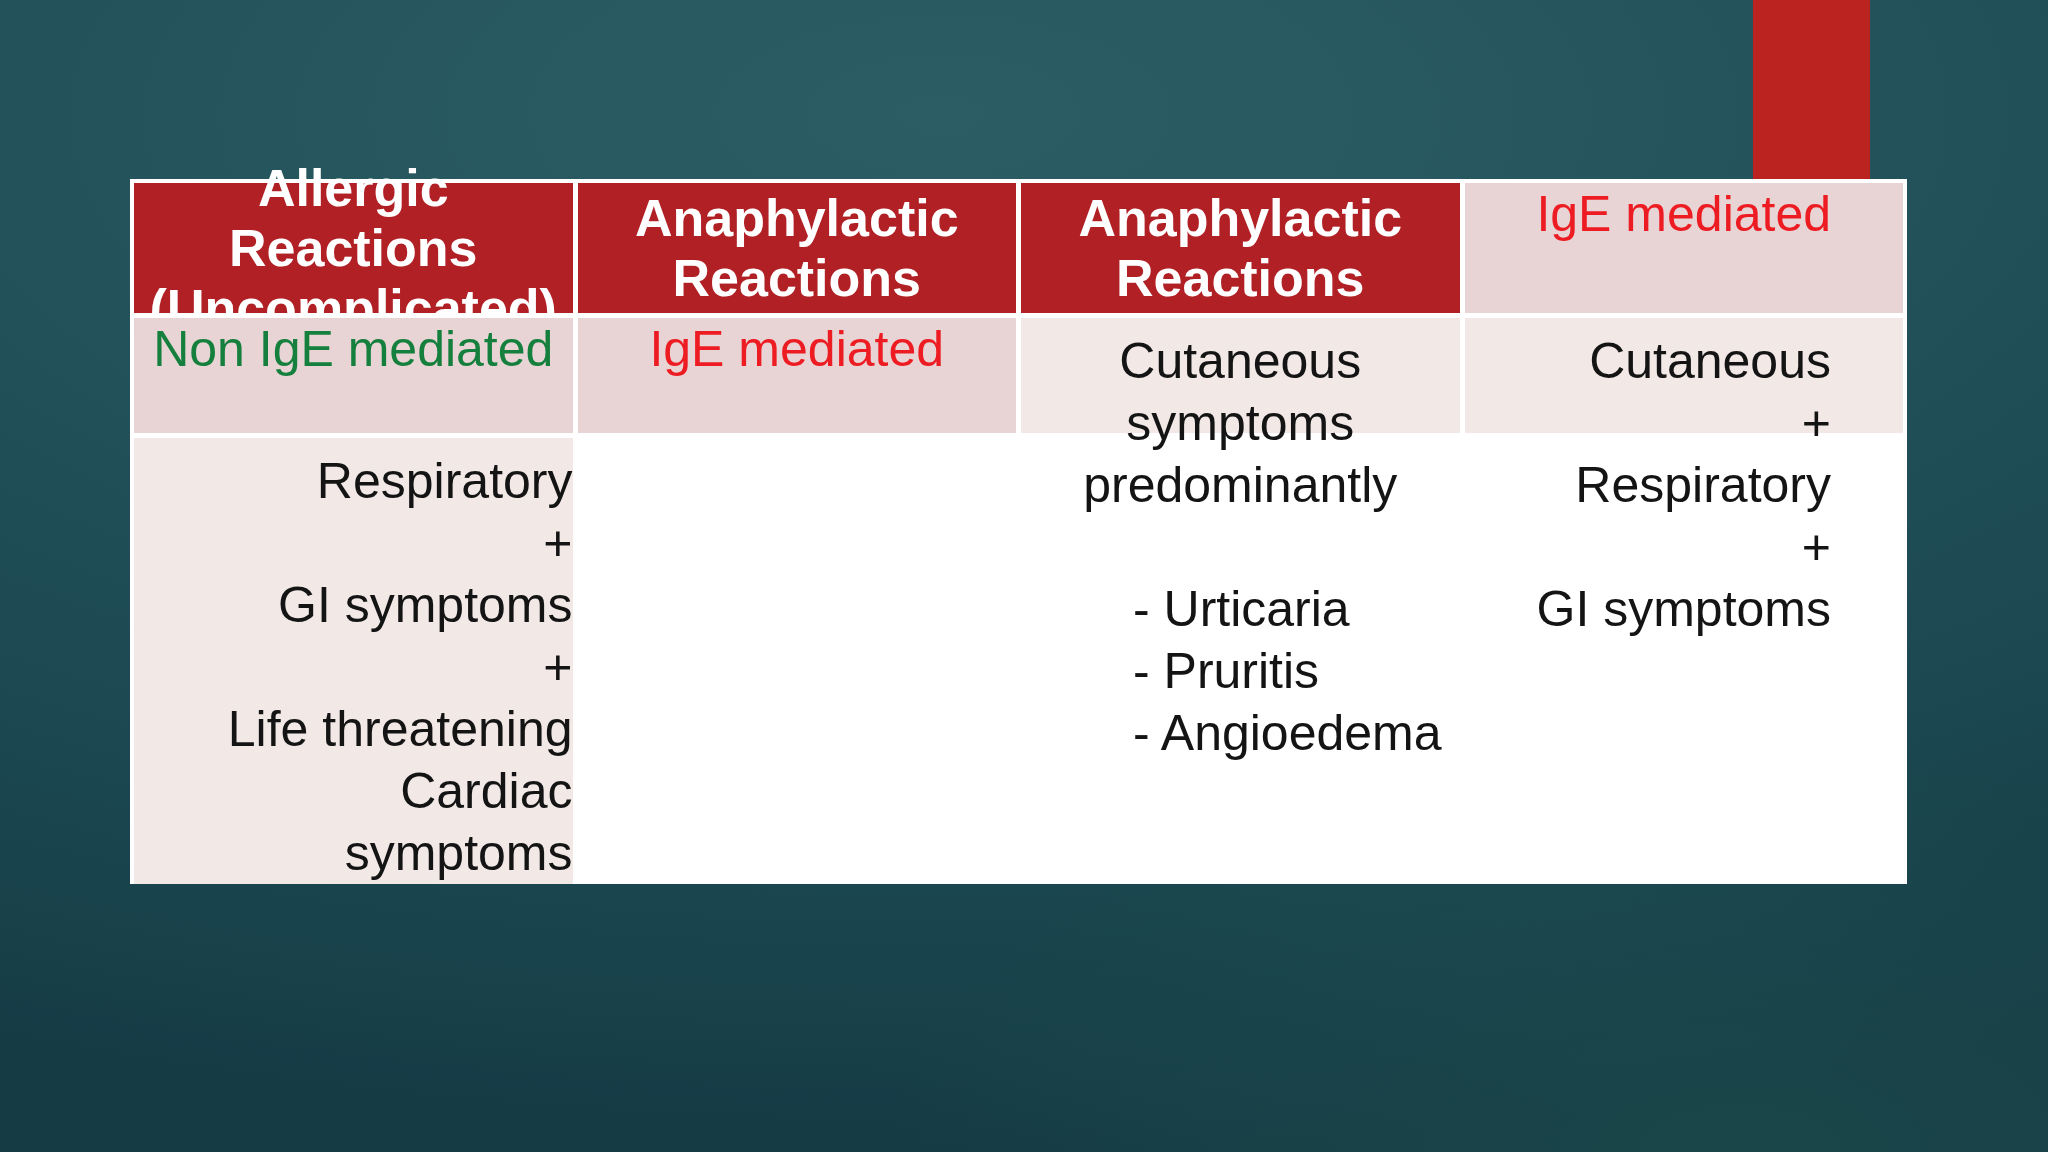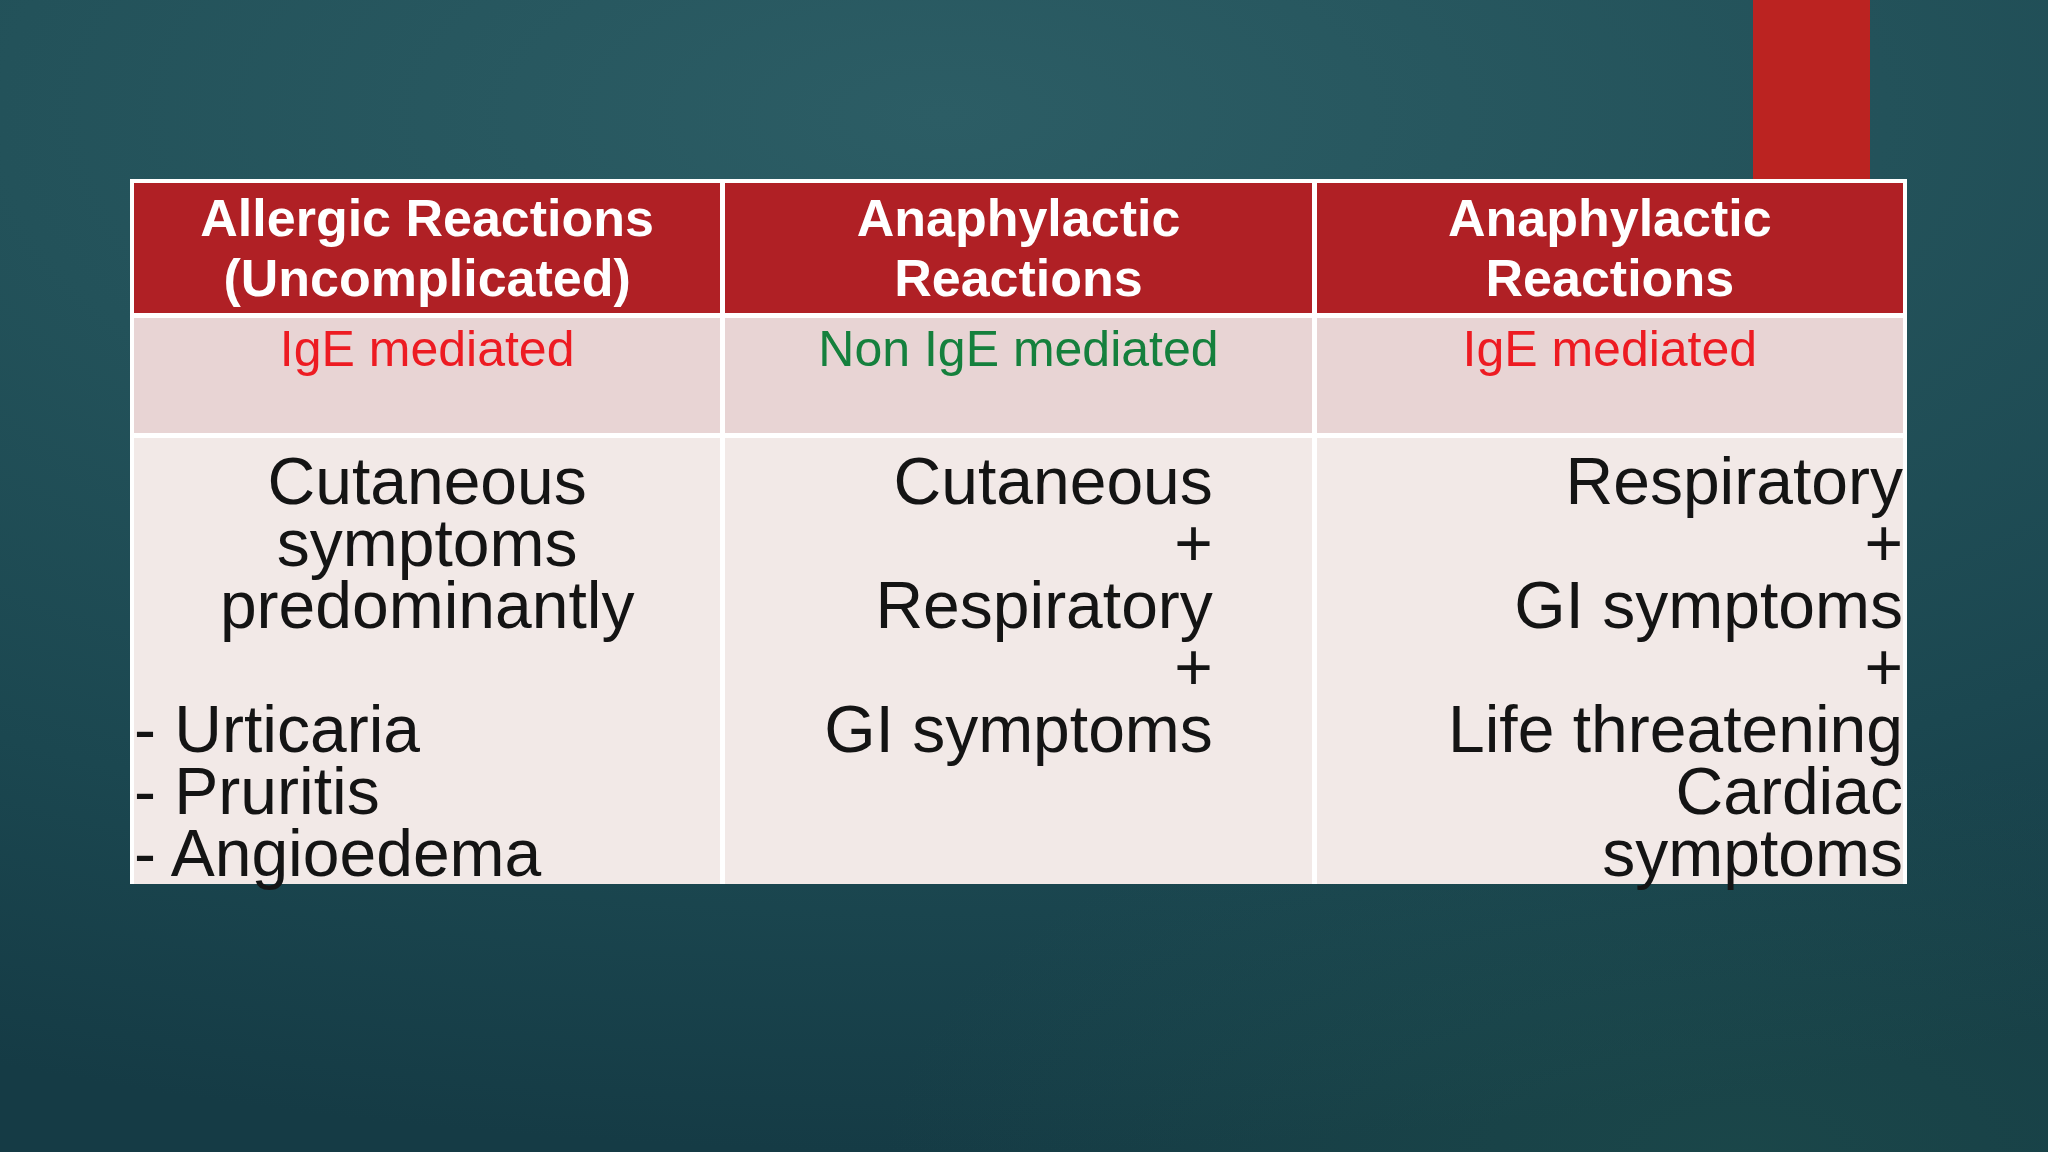--- a/index.html
+++ b/index.html
@@ -24,21 +24,21 @@
     background: var(--accent-bar-red);
   }
   .rx-table {
     position: absolute;
     left: 130px; top: 179px;
     width: 1777px; height: 705px;
     box-sizing: border-box;
     background: var(--cell-border-white);
     padding: 4px;
     display: grid;
-    grid-template-columns: 1fr 1fr 1fr;
+    grid-template-columns: 1fr 1fr 1fr 1fr;
     grid-template-rows: 130px 115px 1fr;
     gap: 5px;
   }
   .cell {
     display: flex;
     flex-direction: column;
     align-items: center;
     box-sizing: border-box;
     white-space: pre-line;
   }
@@ -53,32 +53,33 @@
   }
   .cell.med {
     background: var(--row-mediation-bg);
     font-size: 50px;
     line-height: 62px;
     text-align: center;
   }
   .cell.body {
     background: var(--row-symptoms-bg);
     color: var(--body-text);
-    font-size: 66px;
+    font-size: 50px;
     line-height: 62px;
     padding-top: 12px;
   }
   .cell.body.center { text-align: right; }
   .symptoms-title {
     width: 100%;
     text-align: center;
     white-space: pre-line;
   }
   .symptoms-bullets {
     align-self: flex-start;
+    margin-left: 112px;
     margin-top: 62px;
     text-align: left;
     white-space: pre-line;
   }
 </style>
 </head>
 <body>
 
 <div class="slide">
 

